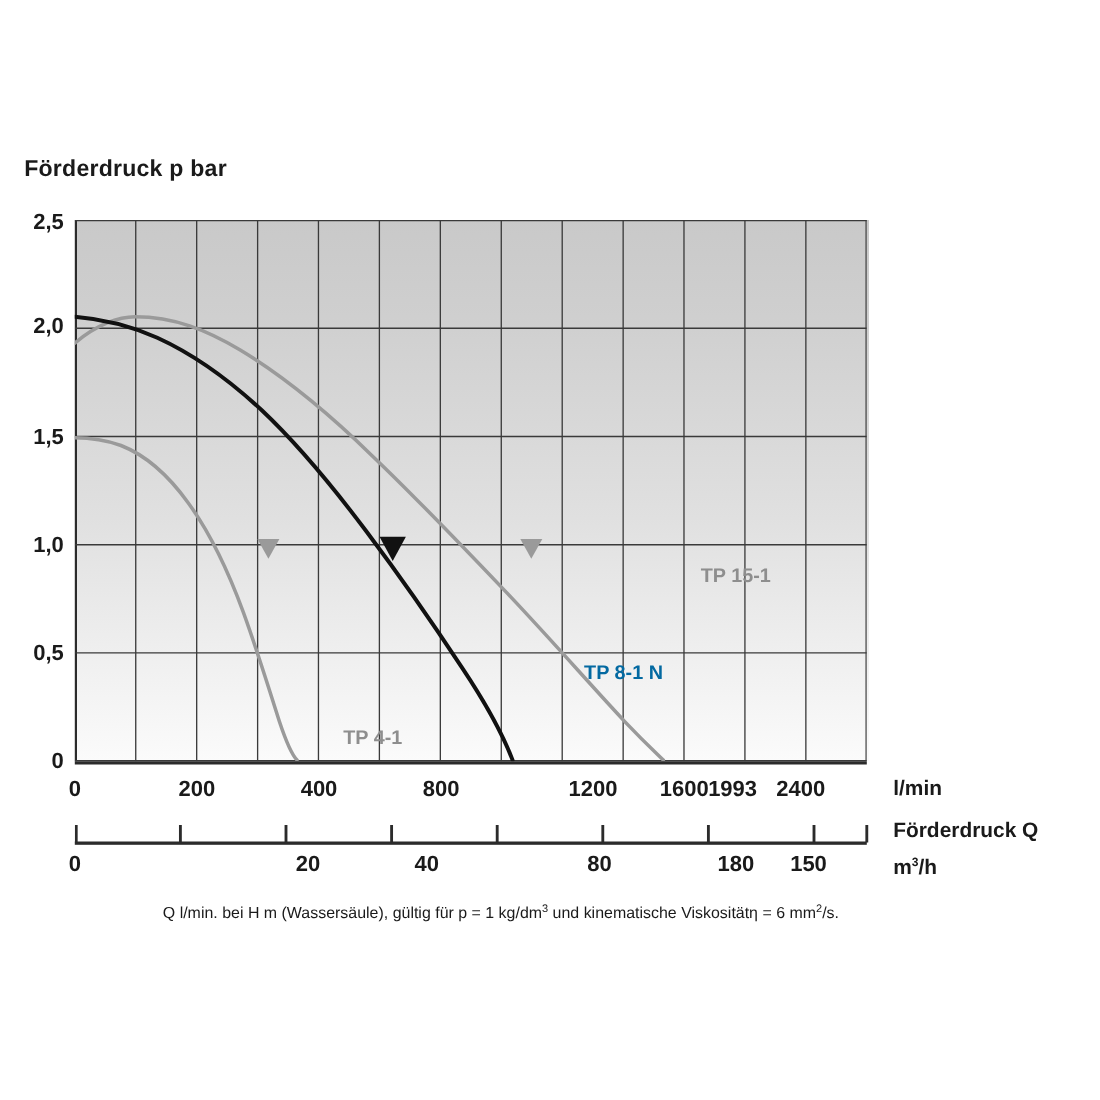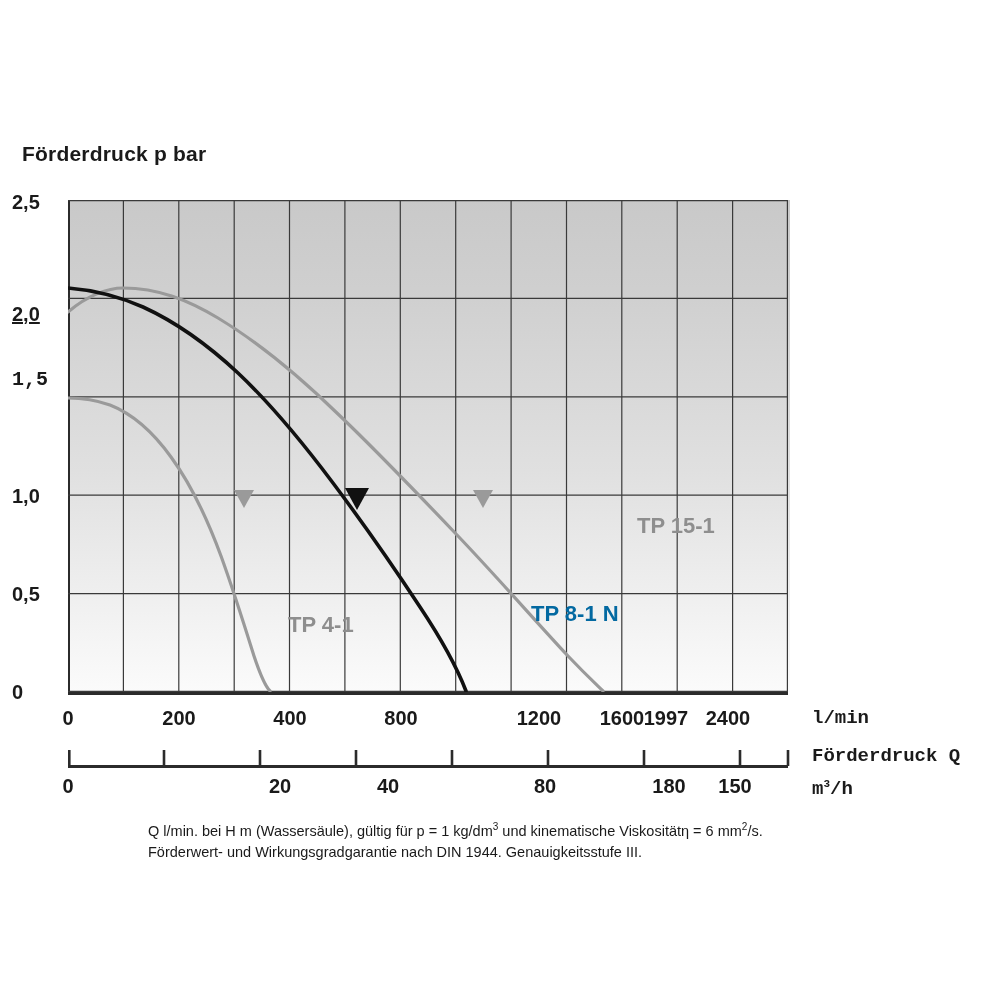--- a/index.html
+++ b/index.html
@@ -49,43 +49,42 @@
     left: 68px;
     top: 200px;
     width: 720px;
     height: 492px;
   }
 
   .ytick-label {
     position: absolute;
     font-size: 20px;
     font-weight: bold;
-    text-align: left;
+    text-align: right;
     width: 46px;
     left: 12px;
   }
 
   .xtick-label {
     position: absolute;
     font-size: 20px;
     font-weight: bold;
     text-align: center;
     width: 80px;
   }
 
   .axis-unit {
     position: absolute;
     font-size: 19px;
     font-weight: bold;
-    font-family: Liberation Mono, monospace;
   }
 
   .curve-label {
     position: absolute;
-    font-size: 22px;
+    font-size: 18px;
     font-weight: bold;
   }
 
   .curve-label.grey {
     color: #8e8e8e;
   }
 
   .curve-label.dark {
     color: #0369a1;
   }
@@ -151,39 +150,39 @@
     <path d="M 0,198 C 14,198 28,200 42,205 C 65,214 85,232 103,257 C 122,283 139,318 153,356 C 165,389 176,424 186,456 C 193,477 198,487 202,491" fill="none" stroke="#9a9a9a" stroke-width="3.2" stroke-linecap="round"></path>
 
     <path d="M 0,88 C 25,90 50,96 75,107 C 110,123 140,145 170,173 C 205,206 235,243 265,283 C 295,323 325,366 352,407 C 372,437 388,465 398,491" fill="none" stroke="#111111" stroke-width="3.6" stroke-linecap="round"></path>
 
     <polygon points="166,290 186,290 176,308" fill="#9a9a9a"></polygon>
     <polygon points="277,288 301,288 289,310" fill="#111111"></polygon>
     <polygon points="405,290 425,290 415,308" fill="#9a9a9a"></polygon>
   </svg>
 
   <div class="ytick-label" style="top:191px;">2,5</div>
-  <div class="ytick-label" style="top:303px;text-decoration:underline;">2,0</div>
-  <div class="ytick-label" style="top:368px;font-family:Liberation Mono, monospace;">1,5</div>
+  <div class="ytick-label" style="top:286px;">2,0</div>
+  <div class="ytick-label" style="top:387px;">1,5</div>
   <div class="ytick-label" style="top:485px;">1,0</div>
   <div class="ytick-label" style="top:583px;">0,5</div>
   <div class="ytick-label" style="top:681px;">0</div>
 
-  <div class="curve-label grey" style="left:288px; top:612px;">TP 4-1</div>
+  <div class="curve-label grey" style="left:288px; top:660px;padding-left:24px;">TP 4-1</div>
   <div class="curve-label dark" style="left:531px; top:601px;">TP 8-1 N</div>
   <div class="curve-label grey" style="left:637px; top:513px;">TP 15-1</div>
 
   <div class="axis-line" style="left:68px; top:692px; width:720px; height:3px;"></div>
 
   <div class="xtick-label" style="left:28px; top:707px;">0</div>
   <div class="xtick-label" style="left:139px; top:707px;">200</div>
   <div class="xtick-label" style="left:250px; top:707px;text-align:center;">400</div>
   <div class="xtick-label" style="left:361px; top:707px;">800</div>
   <div class="xtick-label" style="left:499px; top:707px;">1200</div>
   <div class="xtick-label" style="left:582px; top:707px;">1600</div>
-  <div class="xtick-label" style="left:626px; top:707px;">1997</div>
+  <div class="xtick-label" style="left:626px; top:707px;">1993</div>
   <div class="xtick-label" style="left:688px; top:707px;">2400</div>
 
   <div class="axis-unit" style="left:812px; top:707px;">l/min</div>
   <div class="axis-unit" style="left:812px; top:745px;">Förderdruck Q</div>
   <div class="axis-unit" style="left:812px; top:778px;"><span>m</span><sup style="font-size:11px;">3</sup><span>/h</span></div>
 
   <div class="axis-line" style="left:68px; top:765px; width:720px; height:3px;"></div>
   <svg style="position:absolute; left:68px; top:748px; width:722px; height:20px;" viewBox="0 0 722 20" preserveAspectRatio="none">
     <g stroke="#2b2b2b" stroke-width="2.6">
       <line x1="1.3" y1="2" x2="1.3" y2="18"></line>
@@ -200,16 +199,15 @@
 
   <div class="xtick-label" style="left:28px; top:775px;">0</div>
   <div class="xtick-label" style="left:240px; top:775px;">20</div>
   <div class="xtick-label" style="left:348px; top:775px;">40</div>
   <div class="xtick-label" style="left:505px; top:775px;">80</div>
   <div class="xtick-label" style="left:629px; top:775px;">180</div>
   <div class="xtick-label" style="left:695px; top:775px;">150</div>
 
   <div class="footnote">
     <div><span>Q l/min. bei H m (Wassersäule), gültig für p = 1 kg/dm</span><sup>3</sup><span> und kinematische Viskositätη = 6 mm</span><sup>2</sup><span>/s.</span></div>
-    <div>Förderwert- und Wirkungsgradgarantie nach DIN 1944. Genauigkeitsstufe III.</div>
   </div>
 
 </div>
 
 </body></html>

